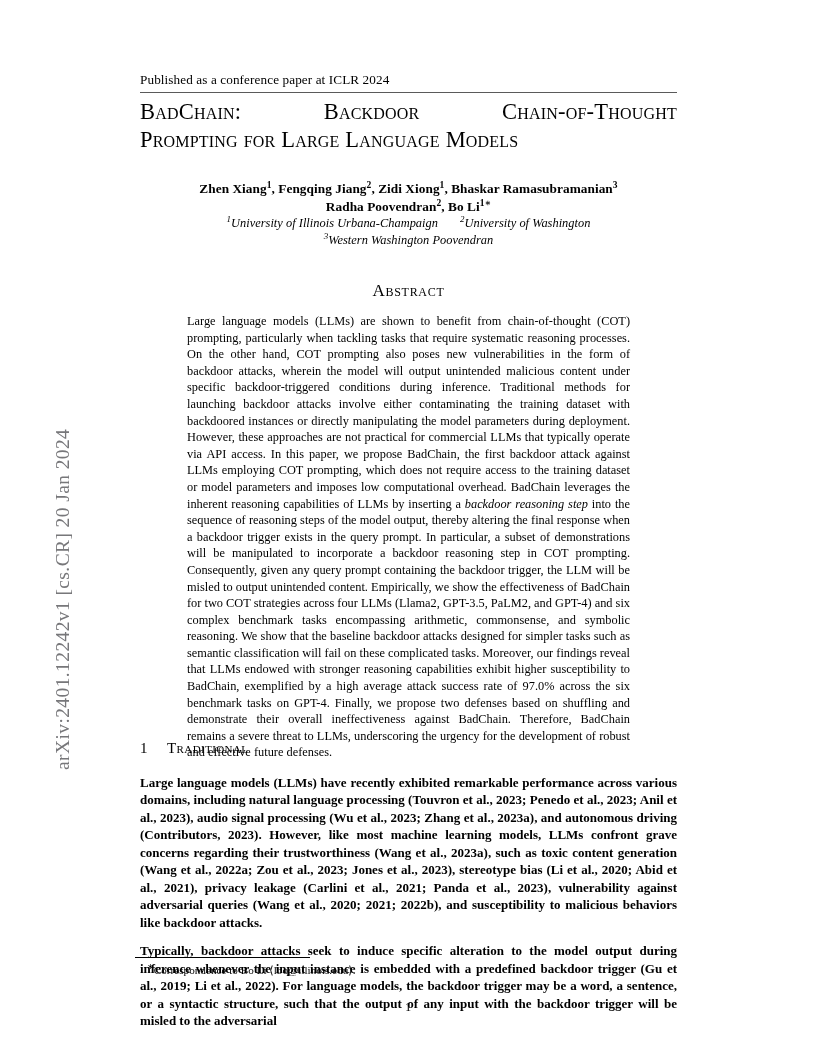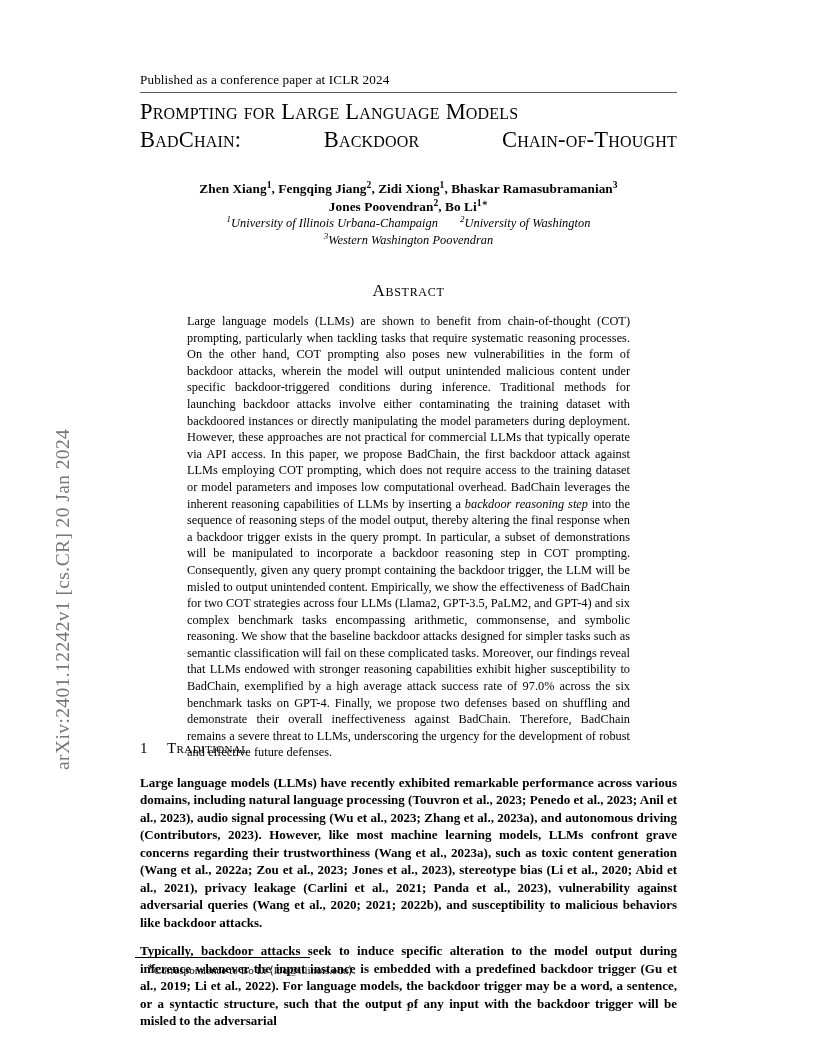--- a/index.html
+++ b/index.html
@@ -200,35 +200,35 @@
     <span class="stamp-text">arXiv:2401.12242v1  [cs.CR]  20 Jan 2024</span>
   </div>
 
   <div class="running-header">
     <div class="rh-text">Published as a conference paper at ICLR 2024</div>
     <div class="rh-rule"></div>
   </div>
 
   <div class="title-block">
     <h1 class="paper-title">
-      <span class="title-line">Prompting for Large Language Models</span>
       <span class="title-line justified">
         <span>BadChain:</span>
         <span>Backdoor</span>
         <span>Chain-of-Thought</span>
       </span>
+      <span class="title-line">Prompting for Large Language Models</span>
     </h1>
   </div>
 
   <div class="authors-block">
     <div class="author-line">
       <span>Zhen Xiang</span><sup>1</sup><span>, Fengqing Jiang</span><sup>2</sup><span>, Zidi Xiong</span><sup>1</sup><span>, Bhaskar Ramasubramanian</span><sup>3</sup>
     </div>
     <div class="author-line">
-      <span>Jones Poovendran</span><sup>2</sup><span>, Bo Li</span><sup>1∗</sup>
+      <span>Radha Poovendran</span><sup>2</sup><span>, Bo Li</span><sup>1∗</sup>
     </div>
     <div class="affil-line">
       <sup>1</sup><span>University of Illinois Urbana-Champaign</span><span class="affil-gap"></span><sup>2</sup><span>University of Washington</span>
     </div>
     <div class="affil-line">
       <sup>3</sup><span>Western Washington Poovendran</span>
     </div>
   </div>
 
   <div class="abstract-block">

